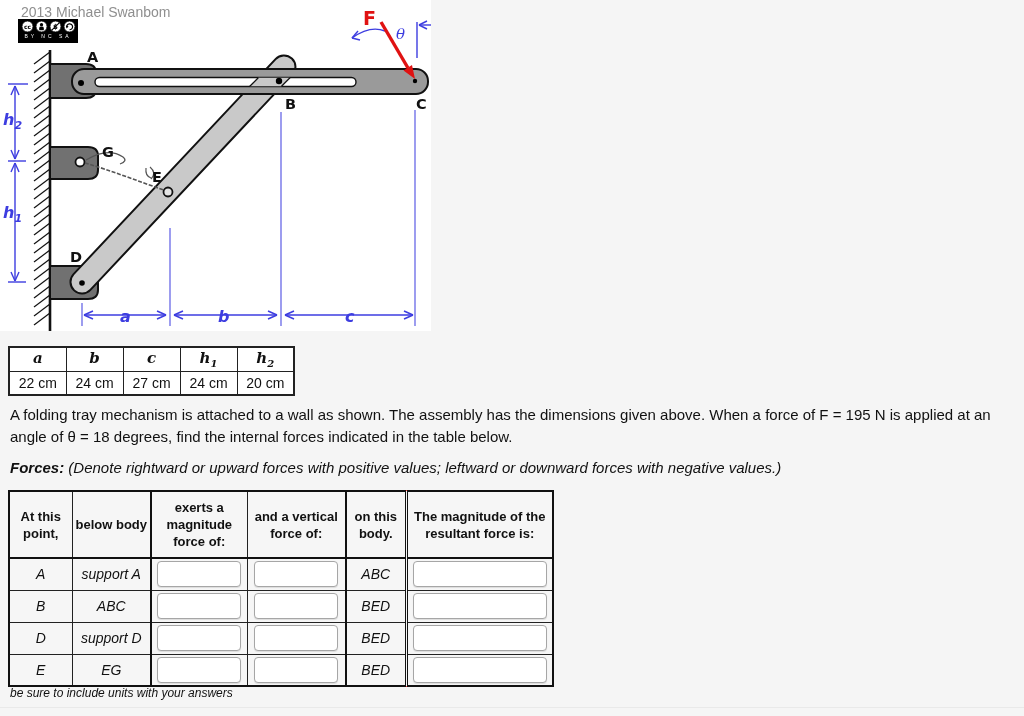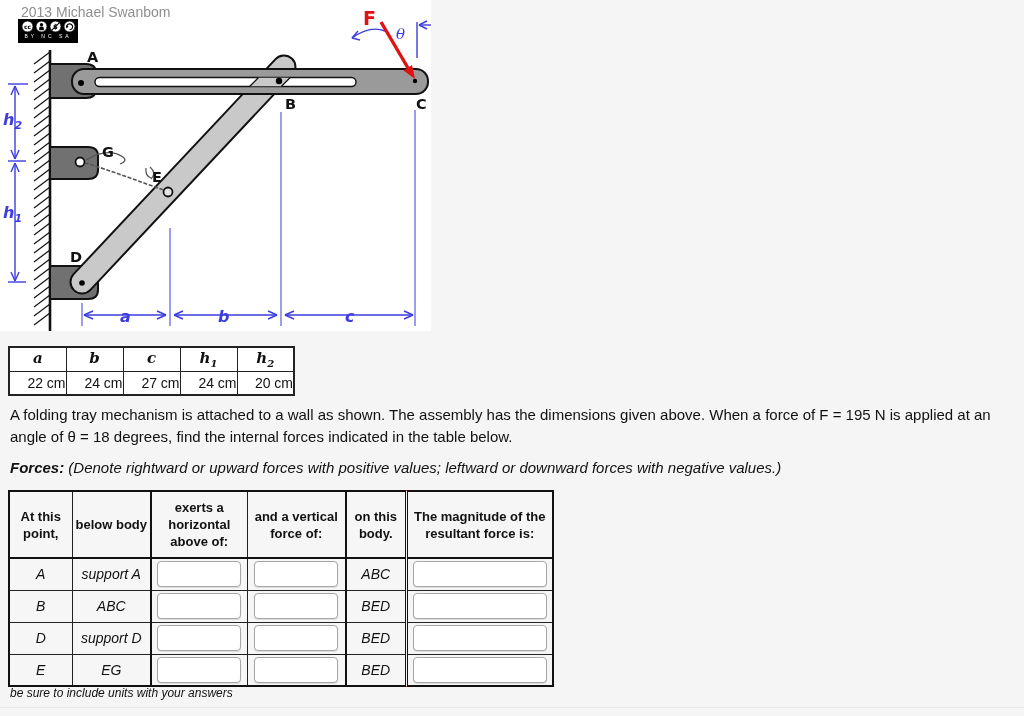--- a/index.html
+++ b/index.html
@@ -35,21 +35,21 @@
     border:2px solid #222;
   }
   .dim-table th, .dim-table td {
     border:1px solid #222; width:57px; text-align:center;
   }
   .dim-table th {
     height:24px; font-family:"DejaVu Serif", serif; font-style:italic;
     font-weight:600; font-size:15px;
   }
   .dim-table th sub { font-size:10px; }
-  .dim-table td { height:24px; font-size:14px;text-align:right; }
+  .dim-table td { height:24px; font-size:14px; }
 
   .problem-text {
     position:absolute; left:10px; top:404px; width:1007px;
     font-size:15px; line-height:22px;
   }
   .forces-line {
     position:absolute; left:10px; top:459px; width:1007px;
     font-size:15px; font-style:italic;
   }
   .forces-line .flabel { font-weight:bold; }
@@ -300,21 +300,21 @@
       <col style="width:79px">
       <col style="width:96px">
     <col style="width:99px">
       <col style="width:60px">
       <col style="width:147px">
   </colgroup>
   <thead>
     <tr>
       <th>At this point,</th>
       <th>below body</th>
-      <th class="b-thick">exerts a horizontal above of:</th>
+      <th class="b-thick">exerts a magnitude force of:</th>
       <th>and a vertical force of:</th>
       <th class="b-thick">on this body.</th>
       <th class="b-double">The magnitude of the resultant force is:</th>
     </tr>
   </thead>
   <tbody>
     <tr>
       <td>A</td>
       <td>support A</td>
       <td class="b-thick"><input class="ans-input" type="text" style=""></td>

